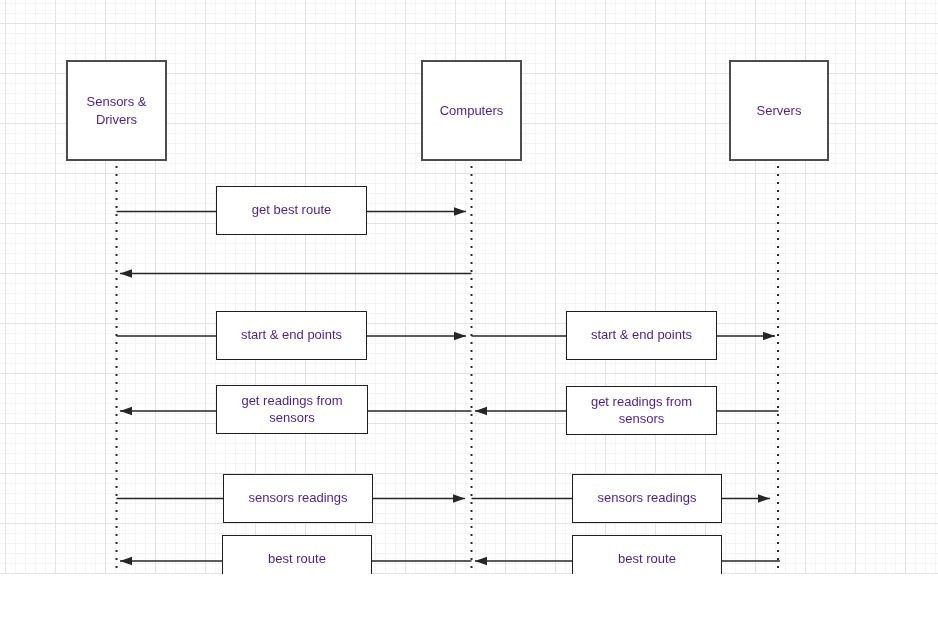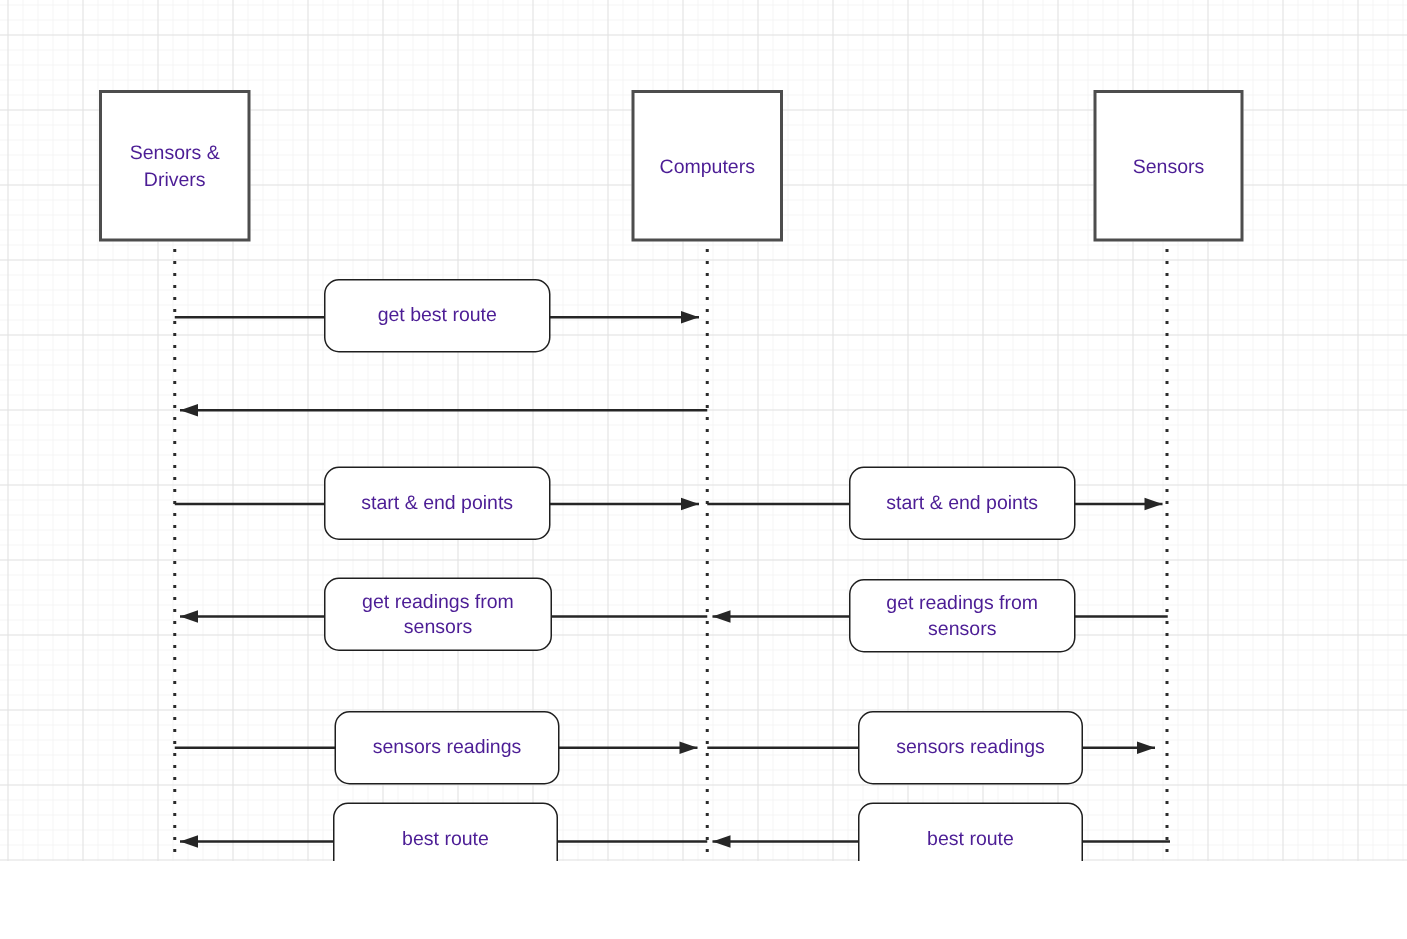--- a/index.html
+++ b/index.html
@@ -38,21 +38,21 @@
     font-size: 13px;
     line-height: 1.35;
     z-index: 3;
     padding: 0 4px;
   }
   .msg {
     position: absolute;
     box-sizing: border-box;
     background: #ffffff;
     border: 1.6px solid #1f1f1f;
-    border-radius: 10px;
+    border-radius: 0;
     display: flex;
     align-items: center;
     justify-content: center;
     text-align: center;
     font-size: 13px;
     line-height: 1.3;
     z-index: 2;
     padding: 0 3px;
   }
 </style>
@@ -79,21 +79,21 @@
     <line x1="471.5" y1="411" x2="120" y2="411" stroke="#262626" stroke-width="1.7" marker-end="url(#arrow)"></line>
     <line x1="778.5" y1="411" x2="475" y2="411" stroke="#262626" stroke-width="1.7" marker-end="url(#arrow)"></line>
     <line x1="116.5" y1="498.5" x2="465" y2="498.5" stroke="#262626" stroke-width="1.7" marker-end="url(#arrow)"></line>
     <line x1="471.5" y1="498.5" x2="770" y2="498.5" stroke="#262626" stroke-width="1.7" marker-end="url(#arrow)"></line>
     <line x1="471.5" y1="561" x2="120" y2="561" stroke="#262626" stroke-width="1.7" marker-end="url(#arrow)"></line>
     <line x1="780" y1="561" x2="475" y2="561" stroke="#262626" stroke-width="1.7" marker-end="url(#arrow)"></line>
   </svg>
 
   <div class="actor" style="left:66px;  top:60px;">Sensors &amp; Drivers</div>
   <div class="actor" style="left:421px; top:60px;text-align:center;">Computers</div>
-  <div class="actor" style="left:729px; top:60px; width:100px;">Sensors</div>
+  <div class="actor" style="left:729px; top:60px; width:100px;">Servers</div>
 
   <div class="msg" style="left:216px; top:186px; width:151px; height:49px;">get best route</div>
   <div class="msg" style="left:216px; top:311px; width:151px; height:49px;">start &amp; end points</div>
   <div class="msg" style="left:566px; top:311px; width:151px; height:49px;">start &amp; end points</div>
   <div class="msg" style="left:216px; top:385px; width:152px; height:49px;">get readings from sensors</div>
   <div class="msg" style="left:566px; top:386px; width:151px; height:49px;">get readings from sensors</div>
   <div class="msg" style="left:223px; top:474px; width:150px; height:49px;">sensors readings</div>
   <div class="msg" style="left:572px; top:474px; width:150px; height:49px;">sensors readings</div>
   <div class="msg" style="left:222px; top:535px; width:150px; height:49px;">best route</div>
   <div class="msg" style="left:572px; top:535px; width:150px; height:49px;">best route</div>

